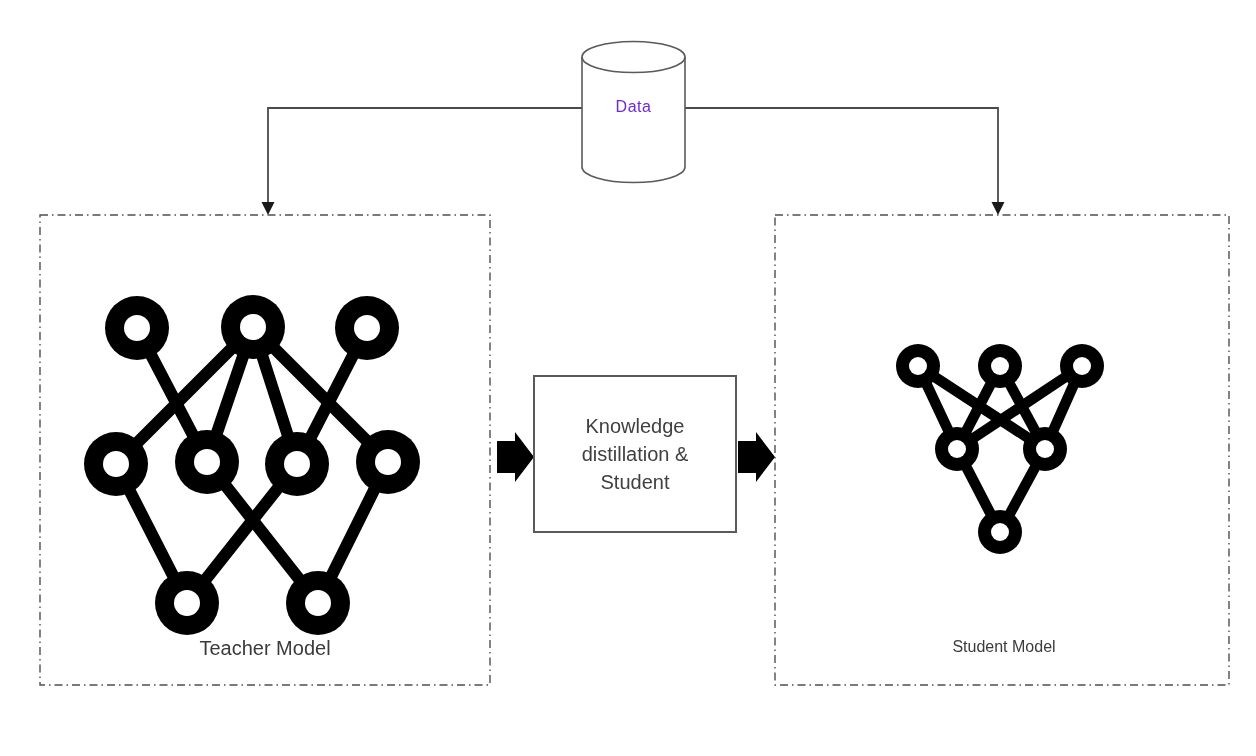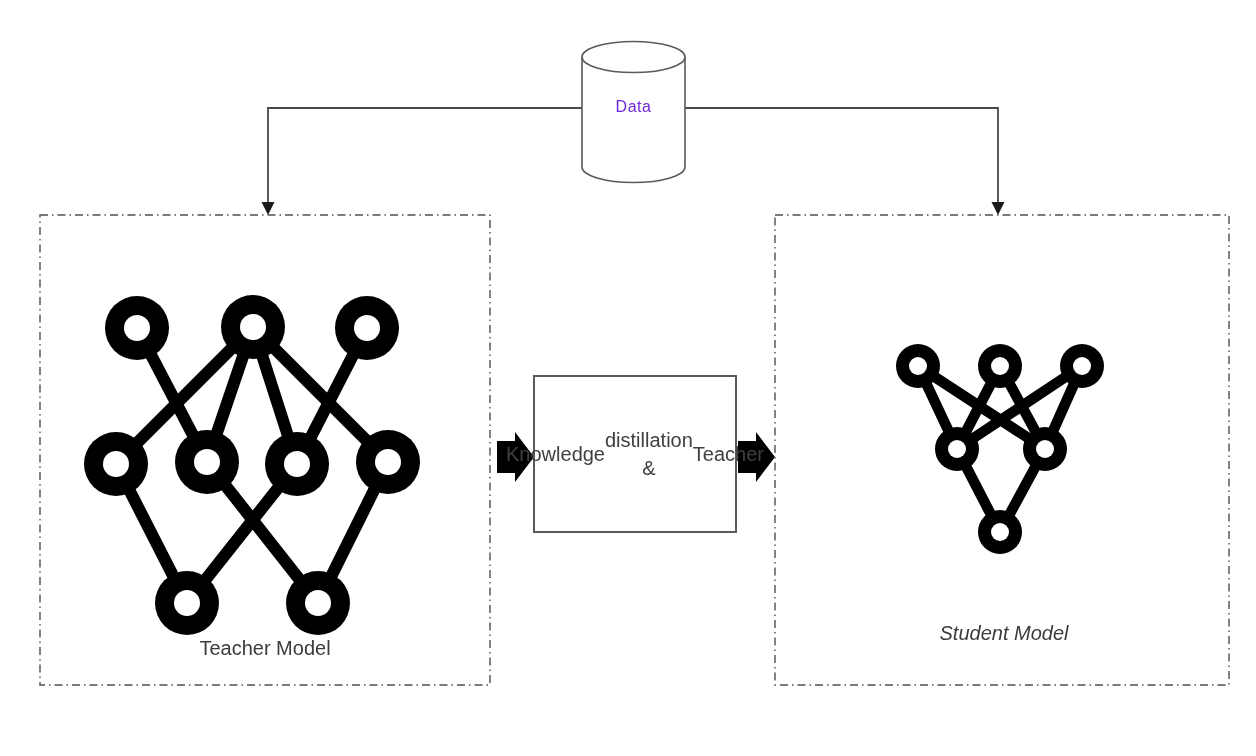--- a/index.html
+++ b/index.html
@@ -19,31 +19,30 @@
   }
   .data-label{
     left:582px;top:98px;width:103px;
     font-size:16px;color:#6d28d9;letter-spacing:0.5px;
   }
   .teacher-label{
     left:40px;top:637px;width:450px;
     font-size:20px;
   }
   .student-label{
-    left:777px;top:622px;width:454px;
-    font-size:20px;
-    font-style:italic;
+    left:777px;top:638px;width:454px;
+    font-size:16px;
   }
   .process-box{
     position:absolute;
     left:533px;top:375px;width:204px;height:158px;
     border:2px solid #5a5a5a;
     background:#ffffff;
     box-sizing:border-box;
-    display:flex;flex-direction:row;
+    display:flex;flex-direction:column;
     justify-content:center;align-items:center;
     font-size:20px;line-height:28px;color:#404040;
     text-align:center;
   }
 </style>
 </head>
 <body>
 
 <div class="canvas">
 
@@ -163,19 +162,19 @@
     <polygon points="497,441 515,441 515,432 534,457 515,482 515,473 497,473" fill="#000000"></polygon>
 
     <polygon points="738,441 756,441 756,432 775,457 756,482 756,473 738,473" fill="#000000"></polygon>
   </svg>
 
   <div class="label data-label">Data</div>
 
   <div class="process-box">
     <span>Knowledge</span>
     <span>distillation &amp;</span>
-    <span>Teacher</span>
+    <span>Student</span>
   </div>
 
   <div class="label teacher-label">Teacher Model</div>
   <div class="label student-label">Student Model</div>
 
 </div>
 
 </body></html>

